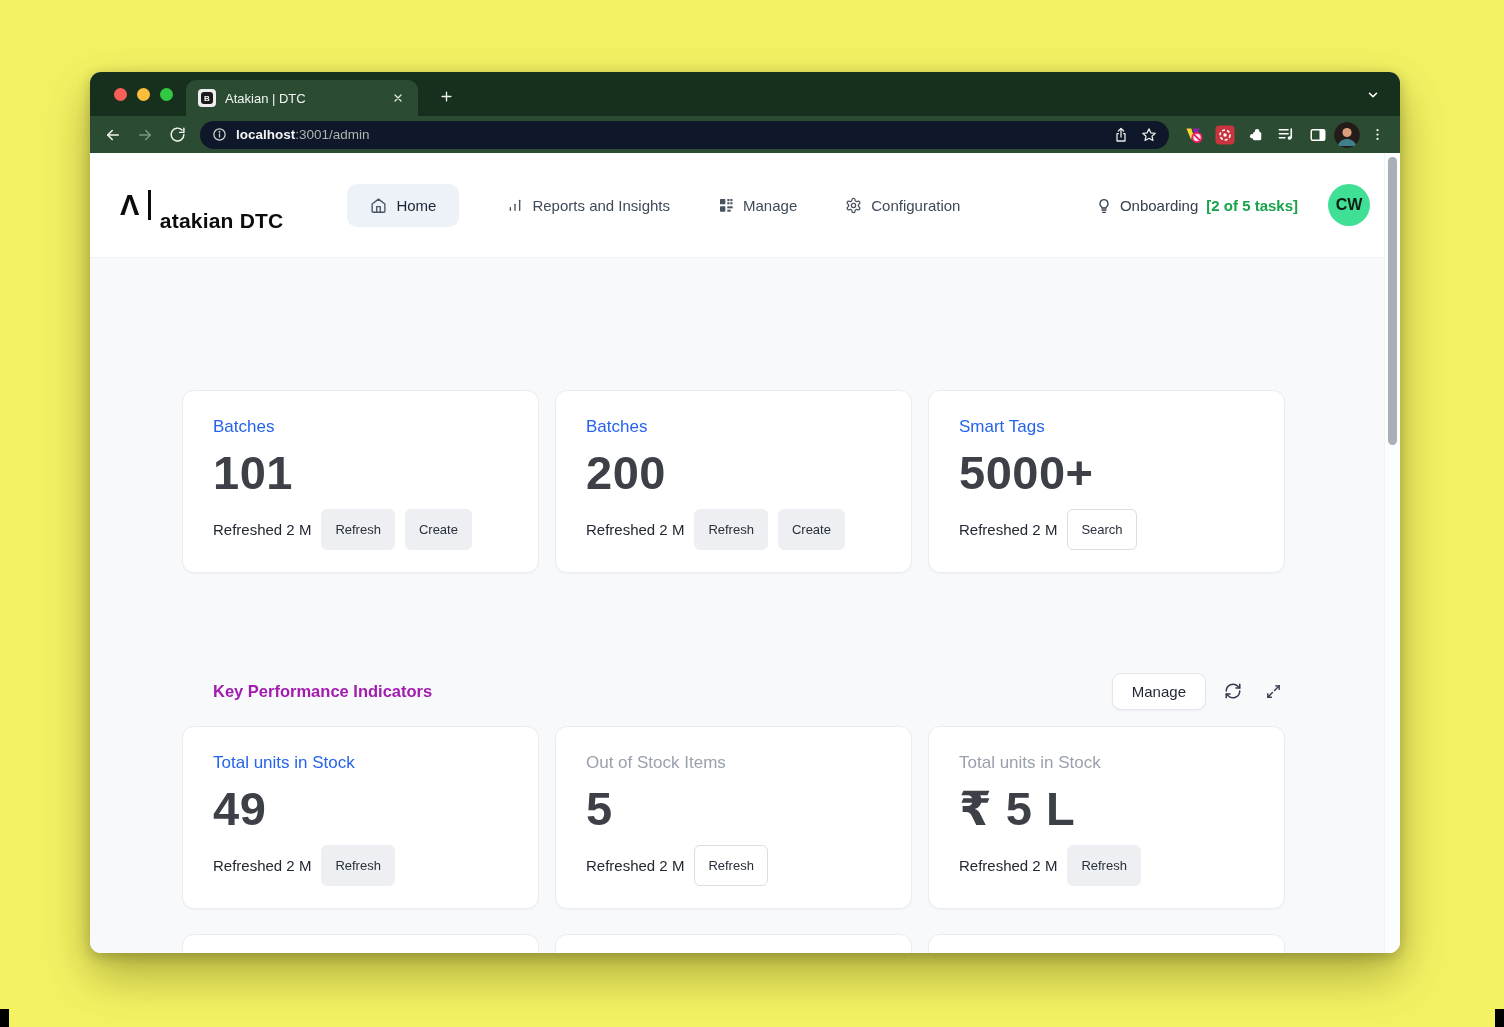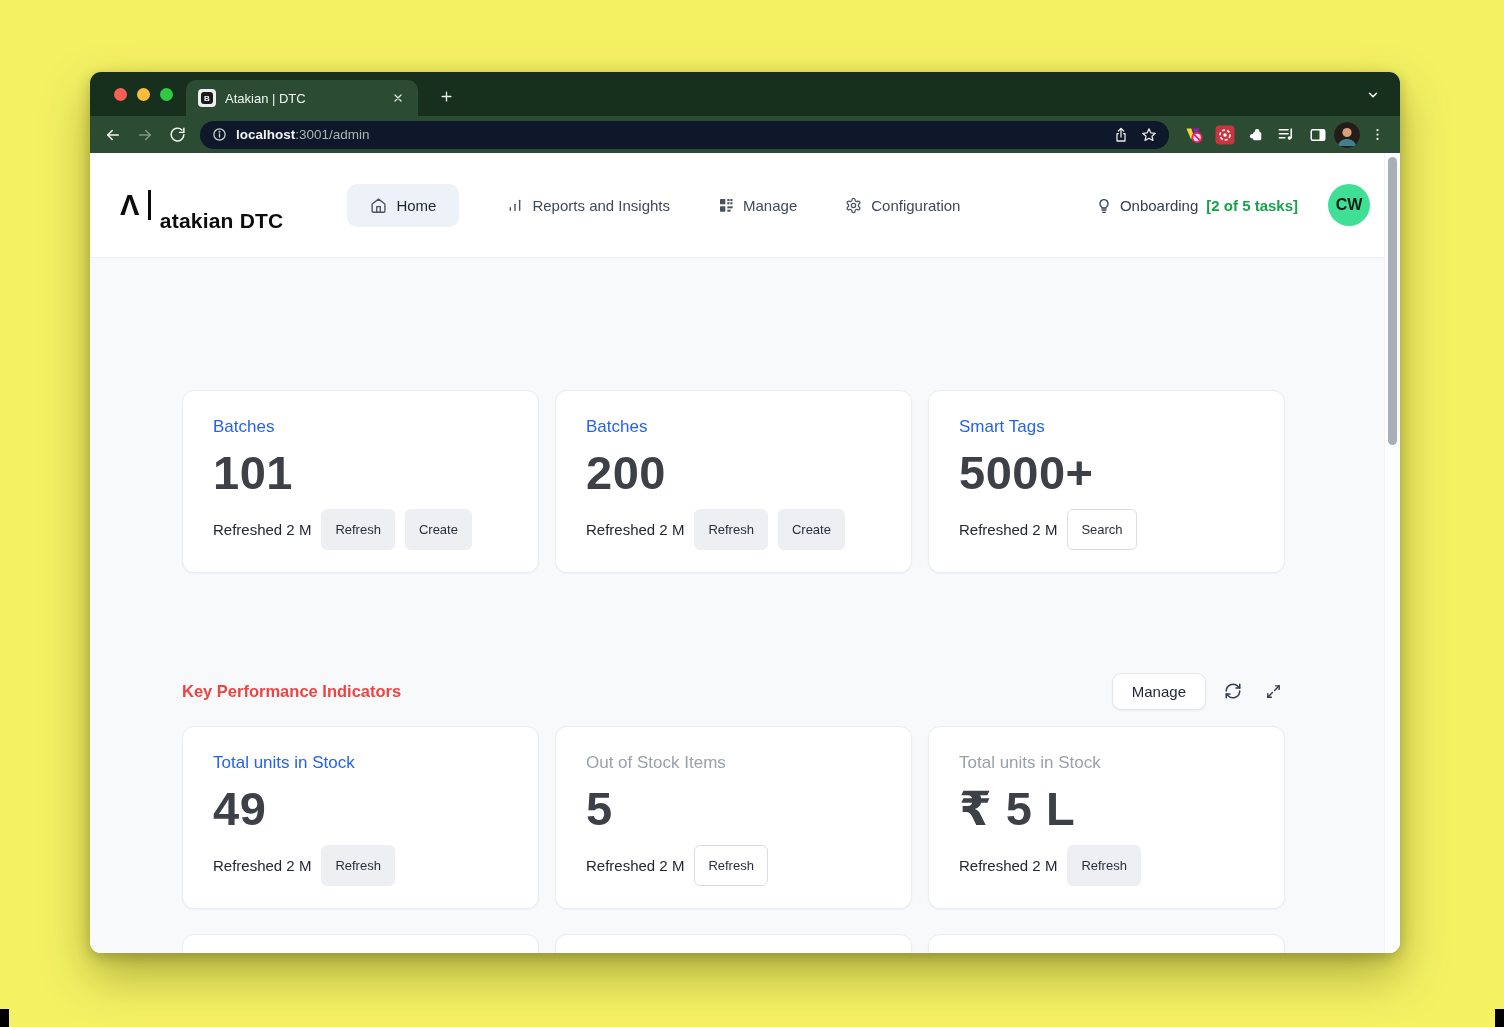--- a/index.html
+++ b/index.html
@@ -83,21 +83,21 @@
   .card-title.muted{color:#99a1ac;cursor:default;}
   .card-value{font-size:47px;font-weight:bold;color:#3d4147;margin-top:12px;letter-spacing:.5px;line-height:1;}
   .card-footer{margin-top:auto;display:flex;align-items:center;gap:10px;font-size:15px;color:#222832;}
   .chip{
     font-size:13px;color:#28303b;background:#edeff3;border:1px solid #edeff3;border-radius:6px;
     padding:12px 13px;white-space:nowrap;cursor:pointer;
   }
   .chip.outline{background:#fff;border:1px solid #d9dee4;}
 
   .kpi-head{position:absolute;top:332px;left:92px;width:1104px;height:40px;display:flex;align-items:center;}
-  .kpi-title{font-size:16.5px;font-weight:bold;color:#ef4444;}
+  .kpi-title{font-size:16.5px;font-weight:bold;color:#a21caf;margin-left:31px;}
   .kpi-actions{margin-left:auto;display:flex;align-items:center;gap:14px;}
   .manage-btn{
     background:#fff;border:1px solid #e3e7eb;border-radius:9px;padding:9px 19px;
     font-size:15px;color:#1f2733;box-shadow:0 1px 2px rgba(16,24,40,.05);cursor:pointer;
   }
   .icon-btn{width:26px;height:26px;display:flex;align-items:center;justify-content:center;color:#323c4d;cursor:pointer;}
 
   .scroll-track{position:absolute;top:81px;right:0;bottom:0;width:15px;background:#fcfdfe;border-left:1px solid #f1f3f5;}
   .scroll-thumb{position:absolute;top:4px;left:3px;width:9px;height:288px;border-radius:5px;background:#a9afb7;cursor:grab;}
 

